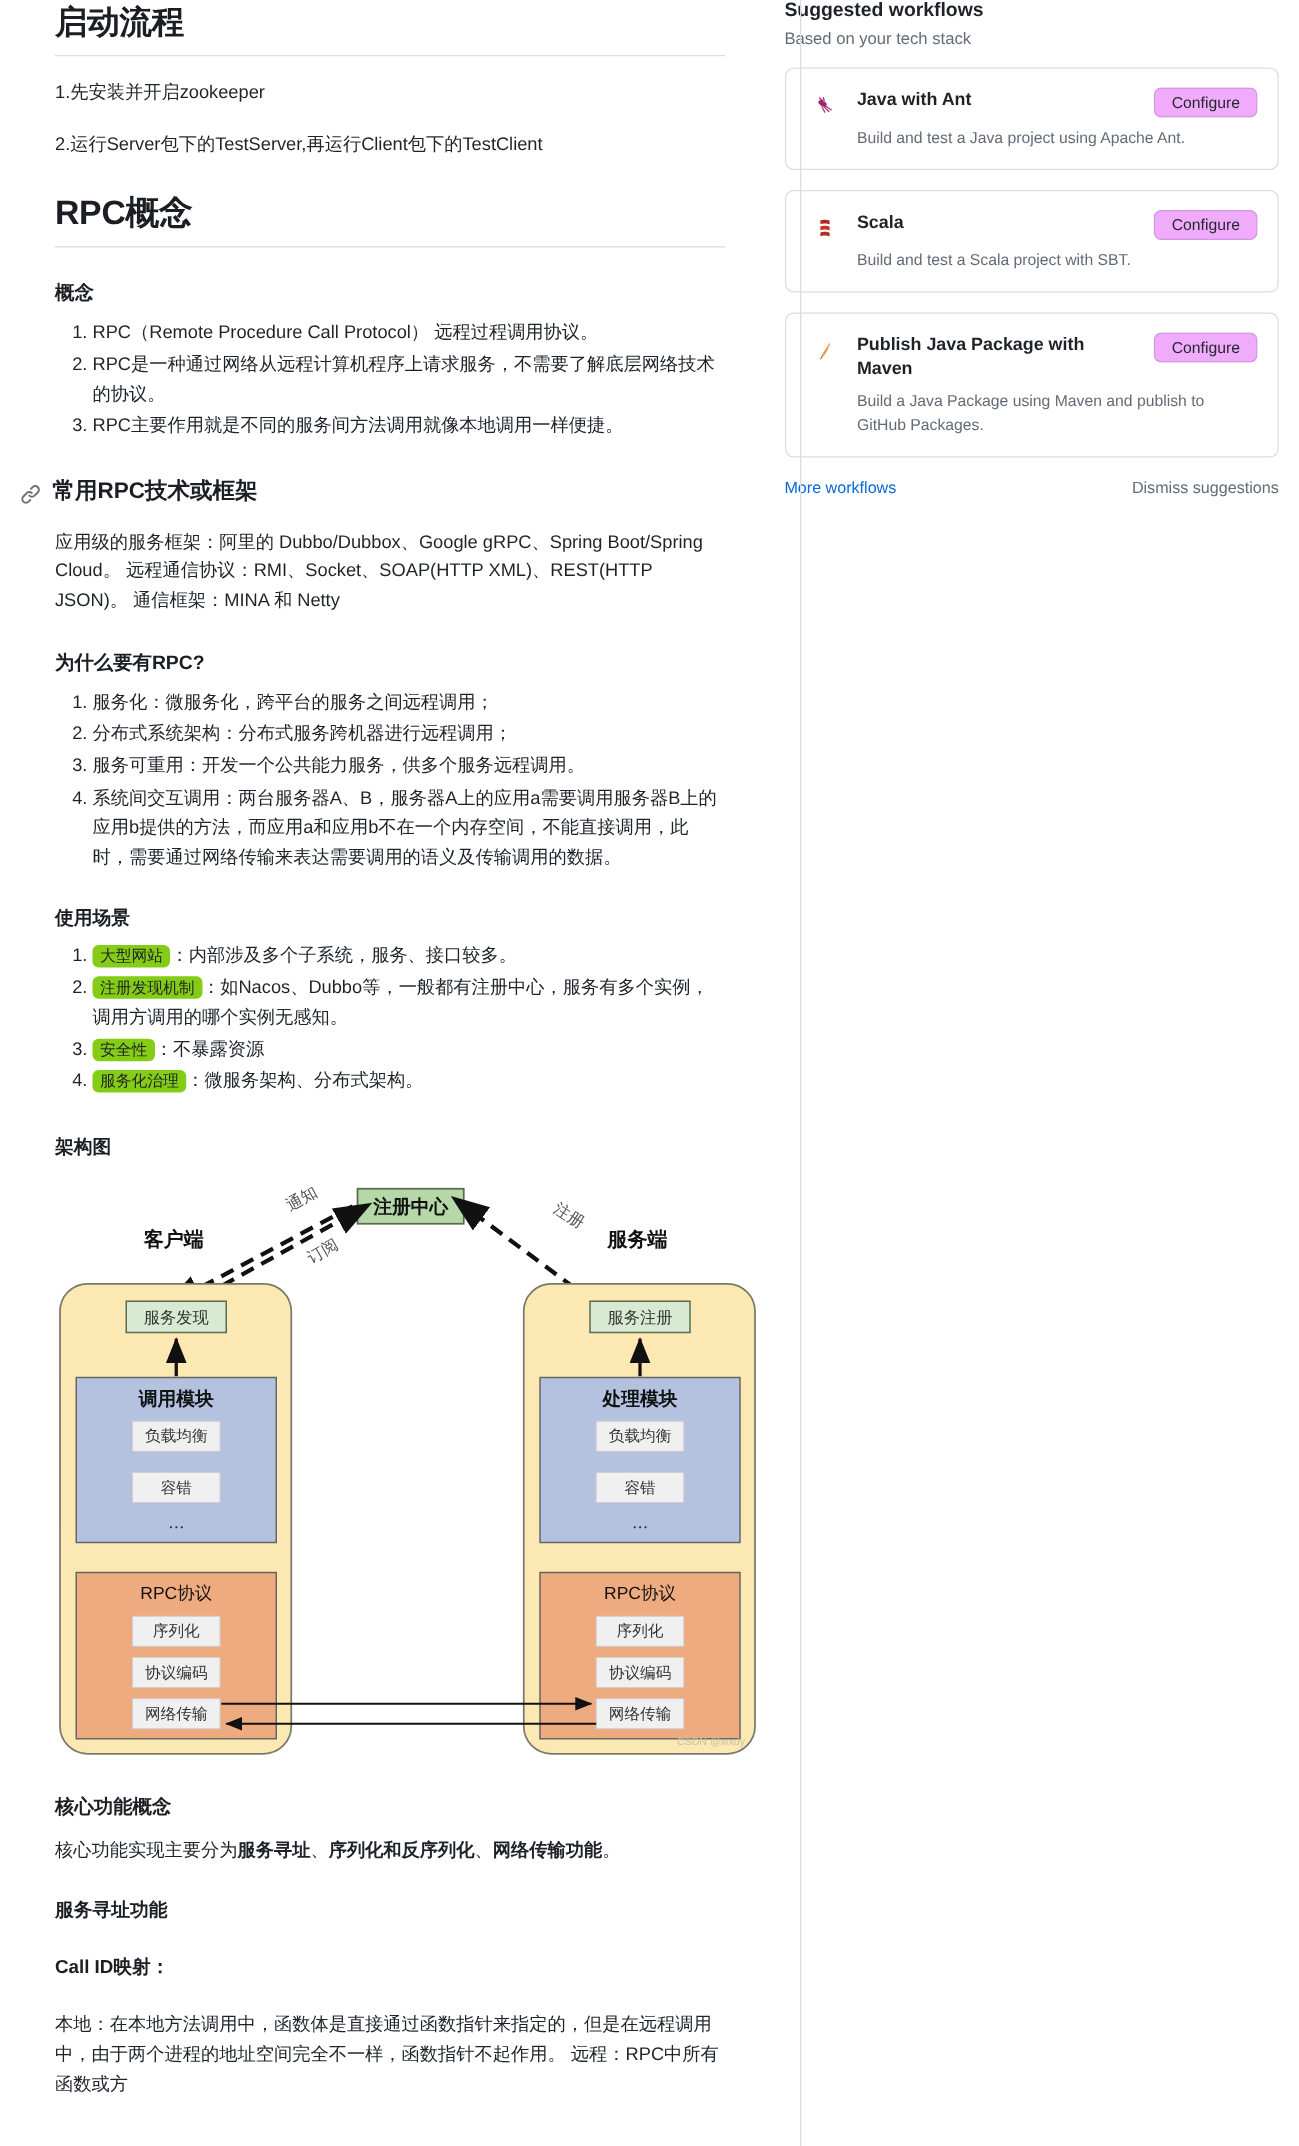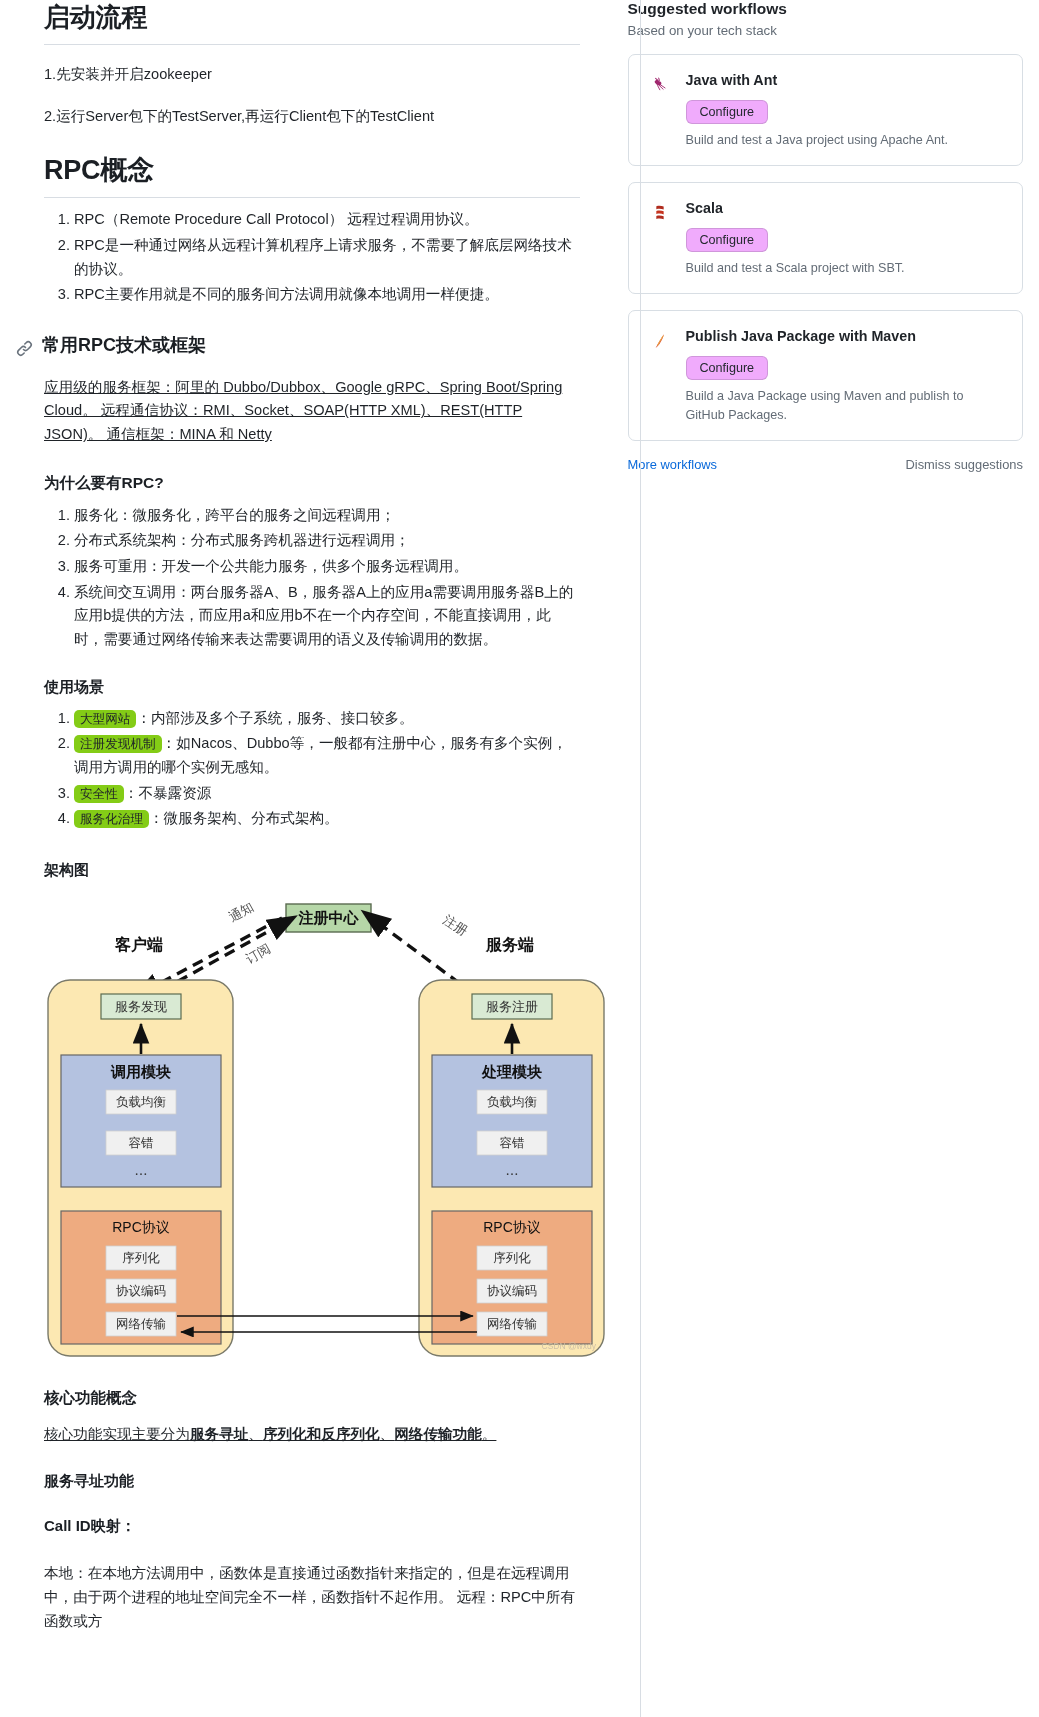--- a/index.html
+++ b/index.html
@@ -31,21 +31,21 @@
     color: #1b1f24;
   }
   h1.doc-h1.second { font-size: 27px; margin-top: 24px; }
   h3.doc-h3 { font-size: 15.5px; font-weight: 700; color: #1b1f24; }
   h3.doc-h3.withicon { font-size: 18px; }
   h4.doc-h4 { font-size: 15px; font-weight: 700; color: #1b1f24; }
   p.doc-p { font-size: 14.6px; line-height: 1.62; color: #1f2328; }
   ol.doc-ol { padding-left: 30px; font-size: 14.6px; line-height: 1.62; }
   ol.doc-ol > li { margin-bottom: 2px; }
   .m-top-18 { margin-top: 18px; }
-  .m-top-14 { margin-top: 14px; text-decoration: underline; }
+  .m-top-14 { margin-top: 14px; }
   .m-top-26 { margin-top: 26px; }
   .m-top-30 { margin-top: 30px; }
   .m-top-10 { margin-top: 10px; }
 
   .h-anchor {
     display: inline-flex; align-items: flex-end; gap: 9px;
     margin-left: -28px;
   }
   .link-icon { width: 17px; height: 17px; color: #6a737d; flex: 0 0 auto; }
 
@@ -82,21 +82,21 @@
     gap: 11px;
   }
   .wf-icon-wrap {
     width: 30px; height: 30px; flex: 0 0 auto;
     border-radius: 50%;
     background: #ffffff;
     display: flex; align-items: center; justify-content: center;
     overflow: hidden;
   }
   .wf-body { flex: 1 1 auto; min-width: 0; }
-  .wf-head { display: flex; align-items: flex-start; gap: 10px; flex-direction: column; }
+  .wf-head { display: flex; align-items: flex-start; gap: 10px; }
   .wf-name {
     font-size: 14.3px; font-weight: 700; color: #1f2328;
     line-height: 1.33; flex: 1 1 auto; padding-top: 1px;
   }
   .cfg-btn {
     flex: 0 0 auto;
     border: 1px solid rgba(27,31,36,0.15);
     background: #f0abfc;
     border-radius: 6px;
     font-size: 12.6px;
@@ -125,20 +125,21 @@
 
   <div class="article-col">
 
     <h1 class="doc-h1">启动流程</h1>
 
     <p class="doc-p m-top-18">1.先安装并开启zookeeper</p>
     <p class="doc-p m-top-18">2.运行Server包下的TestServer,再运行Client包下的TestClient</p>
 
     <h1 class="doc-h1 second">RPC概念</h1>
 
+    <h3 class="doc-h3 m-top-26">概念</h3>
 
     <ol class="doc-ol m-top-10">
       <li>RPC（Remote Procedure Call Protocol） 远程过程调用协议。</li>
       <li>RPC是一种通过网络从远程计算机程序上请求服务，不需要了解底层网络技术的协议。</li>
       <li>RPC主要作用就是不同的服务间方法调用就像本地调用一样便捷。</li>
     </ol>
 
     <h3 class="doc-h3 withicon m-top-26">
       <span class="h-anchor">
         <span class="link-icon">

